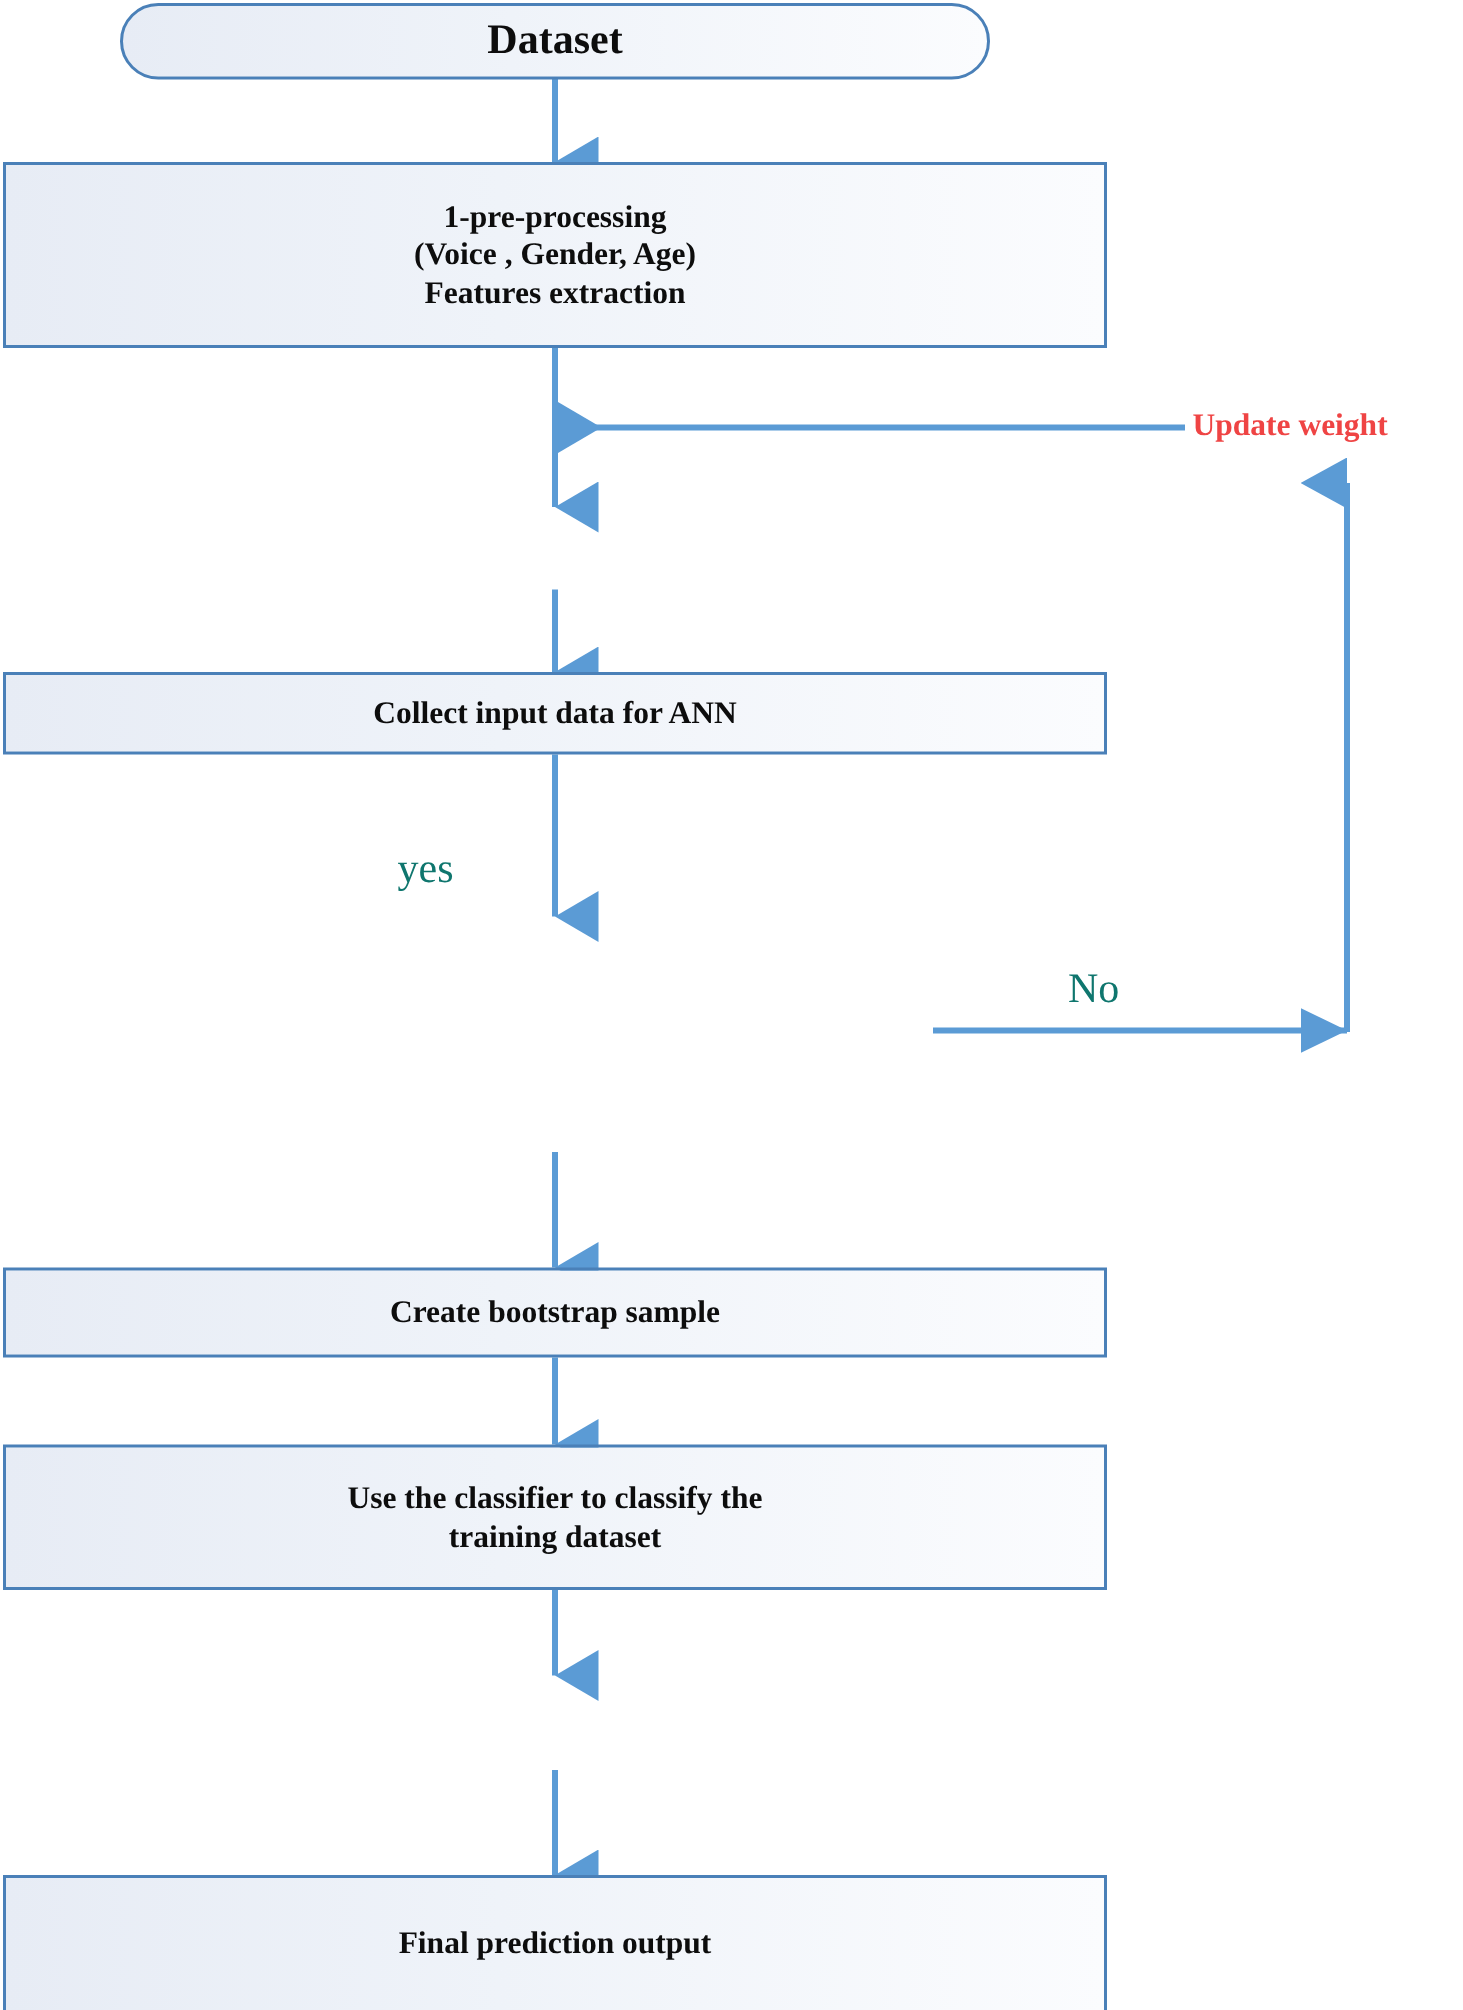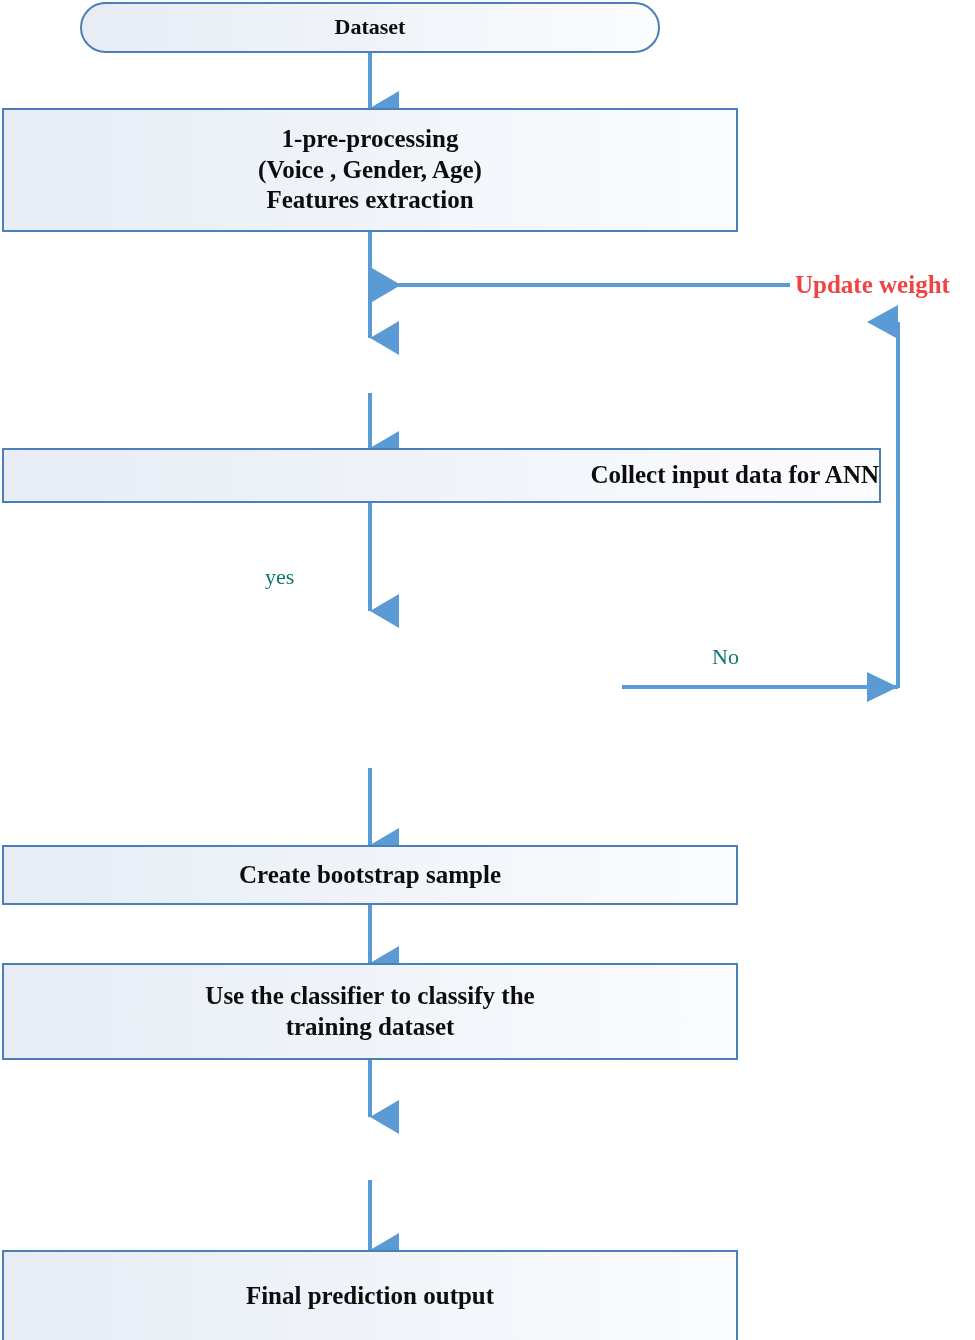--- a/index.html
+++ b/index.html
@@ -73,22 +73,22 @@
   .edge-label {
     position: absolute;
     color: #0f766e;
     font-weight: normal;
     white-space: nowrap;
   }
   .edge-label.dark {
     color: #ef4444;
     font-weight: bold;
   }
-  .fs-25 { font-size: 25px; }
-  .fs-26 { font-size: 22px; }
+  .fs-25 { font-size: 21px; }
+  .fs-26 { font-size: 28px; }
 </style>
 </head>
 <body>
 
 <div id="canvas">
 
   <svg id="edges" viewBox="0 0 975 1340" width="975" height="1340" xmlns="http://www.w3.org/2000/svg">
     <defs>
       <marker id="ah-down" markerWidth="34" markerHeight="30" refX="17" refY="29" orient="auto" markerUnits="userSpaceOnUse">
         <path d="M0,0 L34,0 L17,29 Z" fill="#5B9BD5"></path>
@@ -131,21 +131,21 @@
     <span class="label">Dataset</span>
   </div>
 
   <div class="node fs-25" style="left:2px; top:108px; width:736px; height:124px;">
     <span class="label">1-pre-processing
 (Voice , Gender, Age)
 Features extraction</span>
   </div>
 
 
-  <div class="node fs-25" style="left:2px; top:448px; width:879px; height:55px;text-align:right;">
+  <div class="node fs-25" style="left:2px; top:448px; width:736px; height:55px;">
     <span class="label">Collect input data for ANN</span>
   </div>
 
 
   <div class="node fs-25" style="left:2px; top:845px; width:736px; height:60px;">
     <span class="label">Create bootstrap sample</span>
   </div>
 
   <div class="node fs-25" style="left:2px; top:963px; width:736px; height:97px;">
     <span class="label">Use the classifier to classify the

